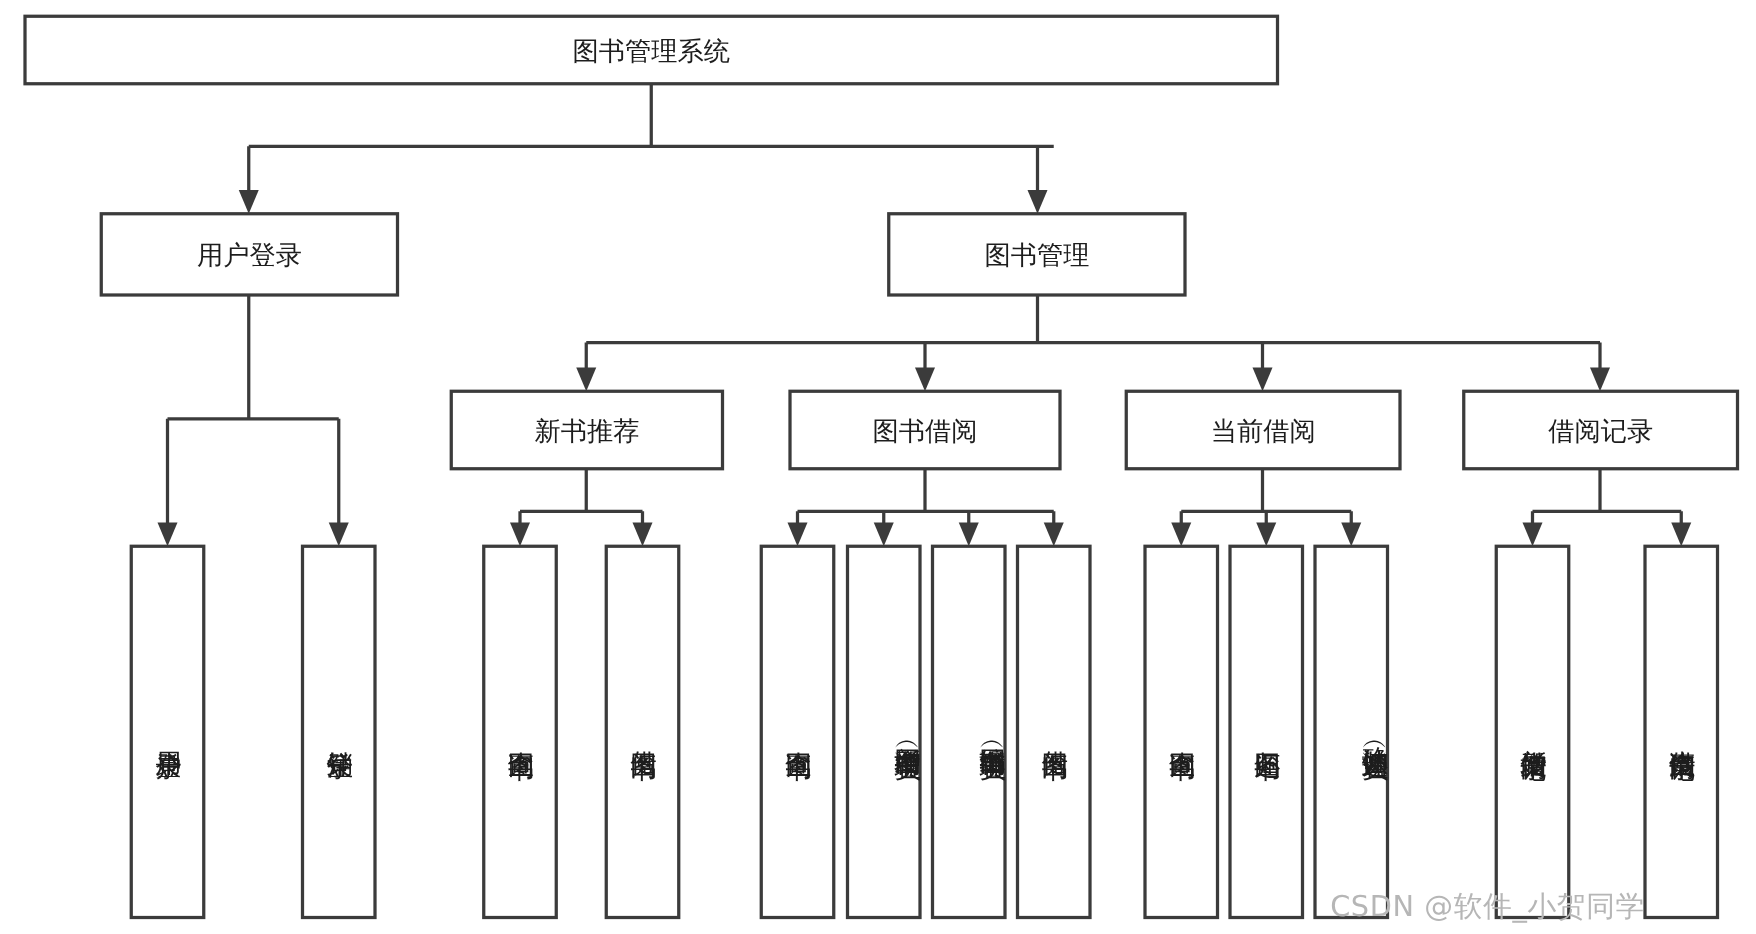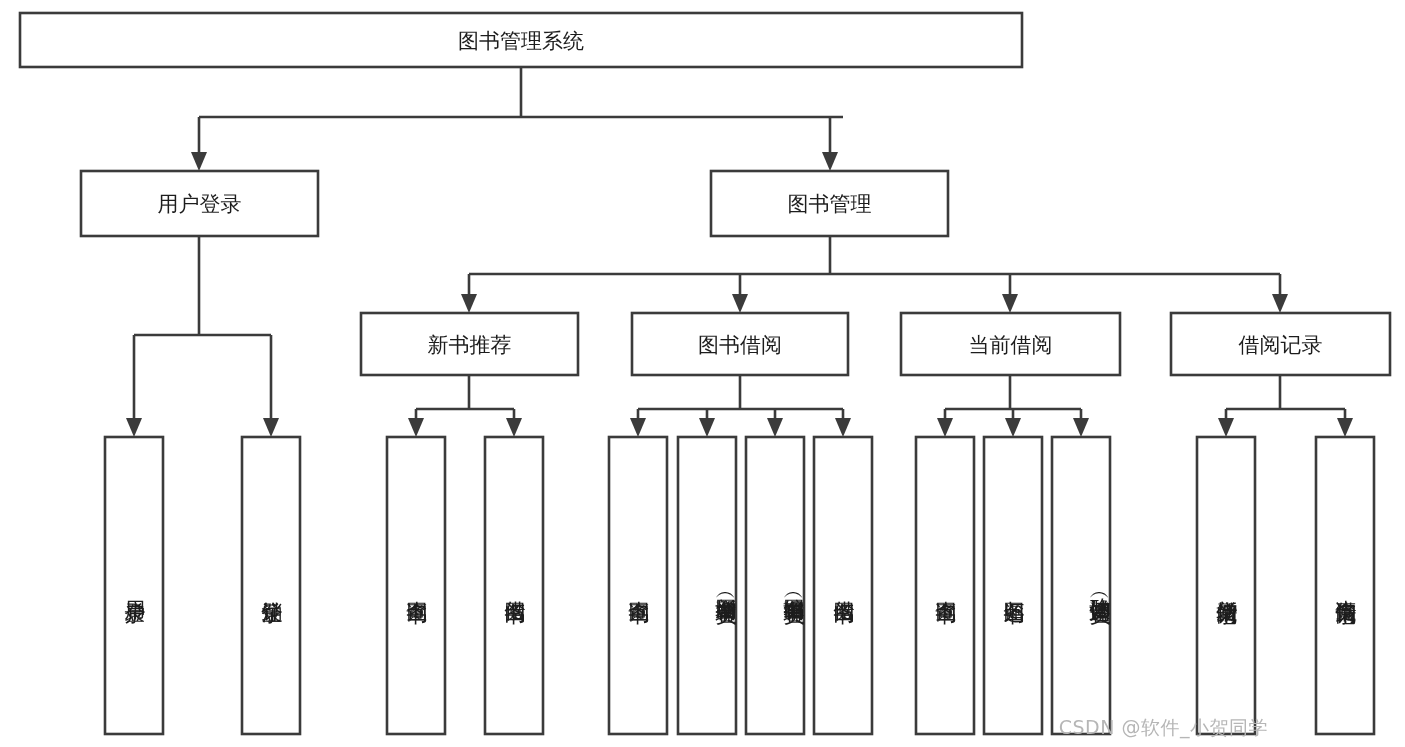--- a/index.html
+++ b/index.html
@@ -11,20 +11,21 @@
     width: 1405px;
     height: 747px;
     font-family: "DejaVu Sans", "Liberation Sans", sans-serif;
     overflow: hidden;
     position: relative;
   }
   #diagram-root {
     position: relative;
     width: 1278px;
     height: 747px;
+    padding-left: 48px;
   }
   svg.flow {
     position: absolute;
     top: 0;
     left: 0;
     width: 1405px;
     height: 747px;
   }
   .node-box {
     fill: #ffffff;
@@ -62,21 +63,21 @@
     justify-content: center;
     text-align: center;
     white-space: nowrap;
     pointer-events: none;
   }
   .watermark {
     position: absolute;
     right: 10px;
     bottom: 6px;
     font-family: "DejaVu Sans", "Liberation Sans", sans-serif;
-    font-size: 19px;
+    font-size: 23px;
     color: #b6b6b6;
     letter-spacing: 0.5px;
     white-space: nowrap;
   }
 </style>
 </head>
 <body>
 
 <div id="diagram-root">
 

